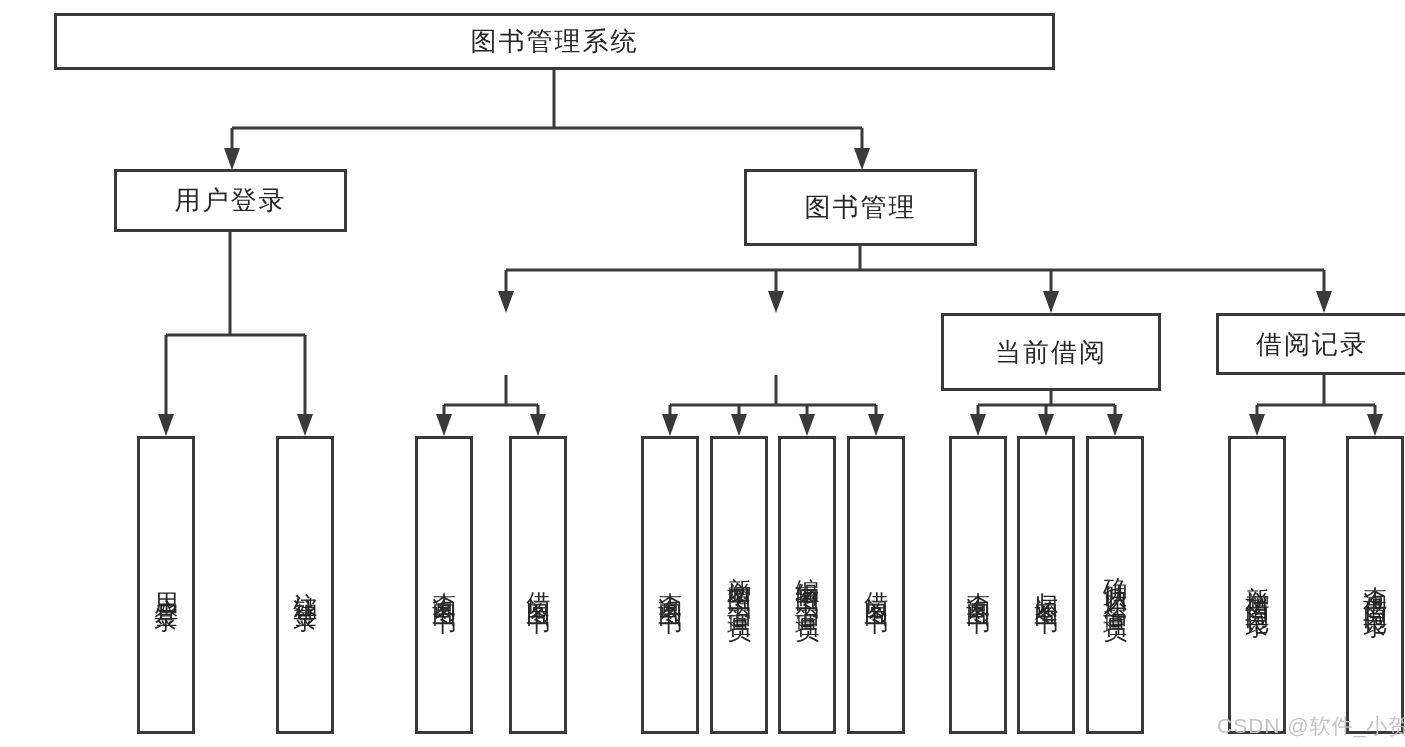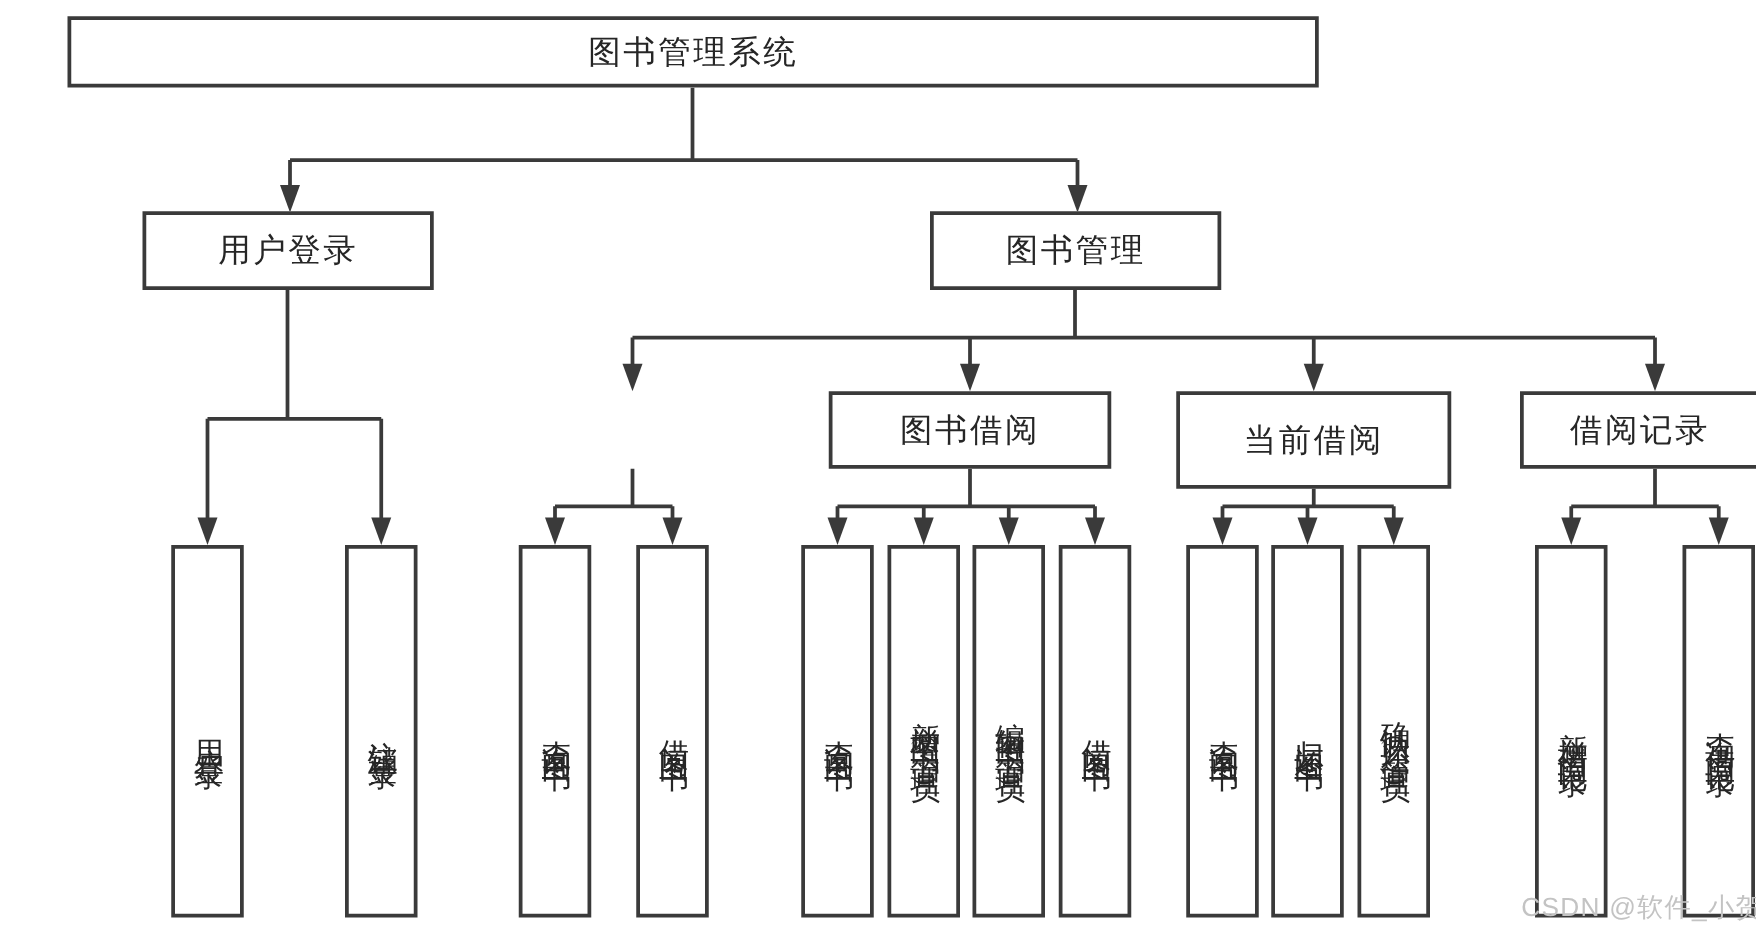--- a/index.html
+++ b/index.html
@@ -33,21 +33,21 @@
     text-orientation:mixed;
     font-size:24px;
     letter-spacing:6px;
     line-height:1.1;
     white-space:nowrap;
     color:var(--text);
   }
   
   #n-root{left:22px;top:13px;width:1001px;height:57px;}
   #n-user-login{left:82px;top:169px;width:233px;height:63px;}
-  #n-book-mgmt{left:712px;top:169px;width:233px;height:63px;}
+  #n-book-mgmt{left:712px;top:169px;width:233px;height:77px;}
   #n-new-book{left:363px;top:313px;width:222px;height:62px;}
   #n-book-borrow{left:631px;top:313px;width:226px;height:62px;}
   #n-current-borrow{left:909px;top:313px;width:220px;height:78px;}
   #n-borrow-records{left:1184px;top:313px;width:192px;height:62px;}
   #l-user-login{left:105px;}
   #l-logout{left:244px;}
   #l-nb-query{left:383px;}
   #l-nb-borrow{left:477px;}
   #l-bb-query{left:609px;}
   #l-bb-add{left:678px;}
@@ -115,23 +115,20 @@
     <span class="hlabel">图书管理系统</span>
   </div>
 
   <div class="box" id="n-user-login">
     <span class="hlabel">用户登录</span>
   </div>
   <div class="box" id="n-book-mgmt">
     <span class="hlabel">图书管理</span>
   </div>
 
-  <div class="box" id="n-book-borrow">
-    <span class="hlabel">图书借阅</span>
-  </div>
   <div class="box" id="n-current-borrow">
     <span class="hlabel">当前借阅</span>
   </div>
   <div class="box" id="n-borrow-records">
     <span class="hlabel">借阅记录</span>
   </div>
 
   <div class="box leaf" id="l-user-login">
     <span class="vtext">用户登录</span>
   </div>

